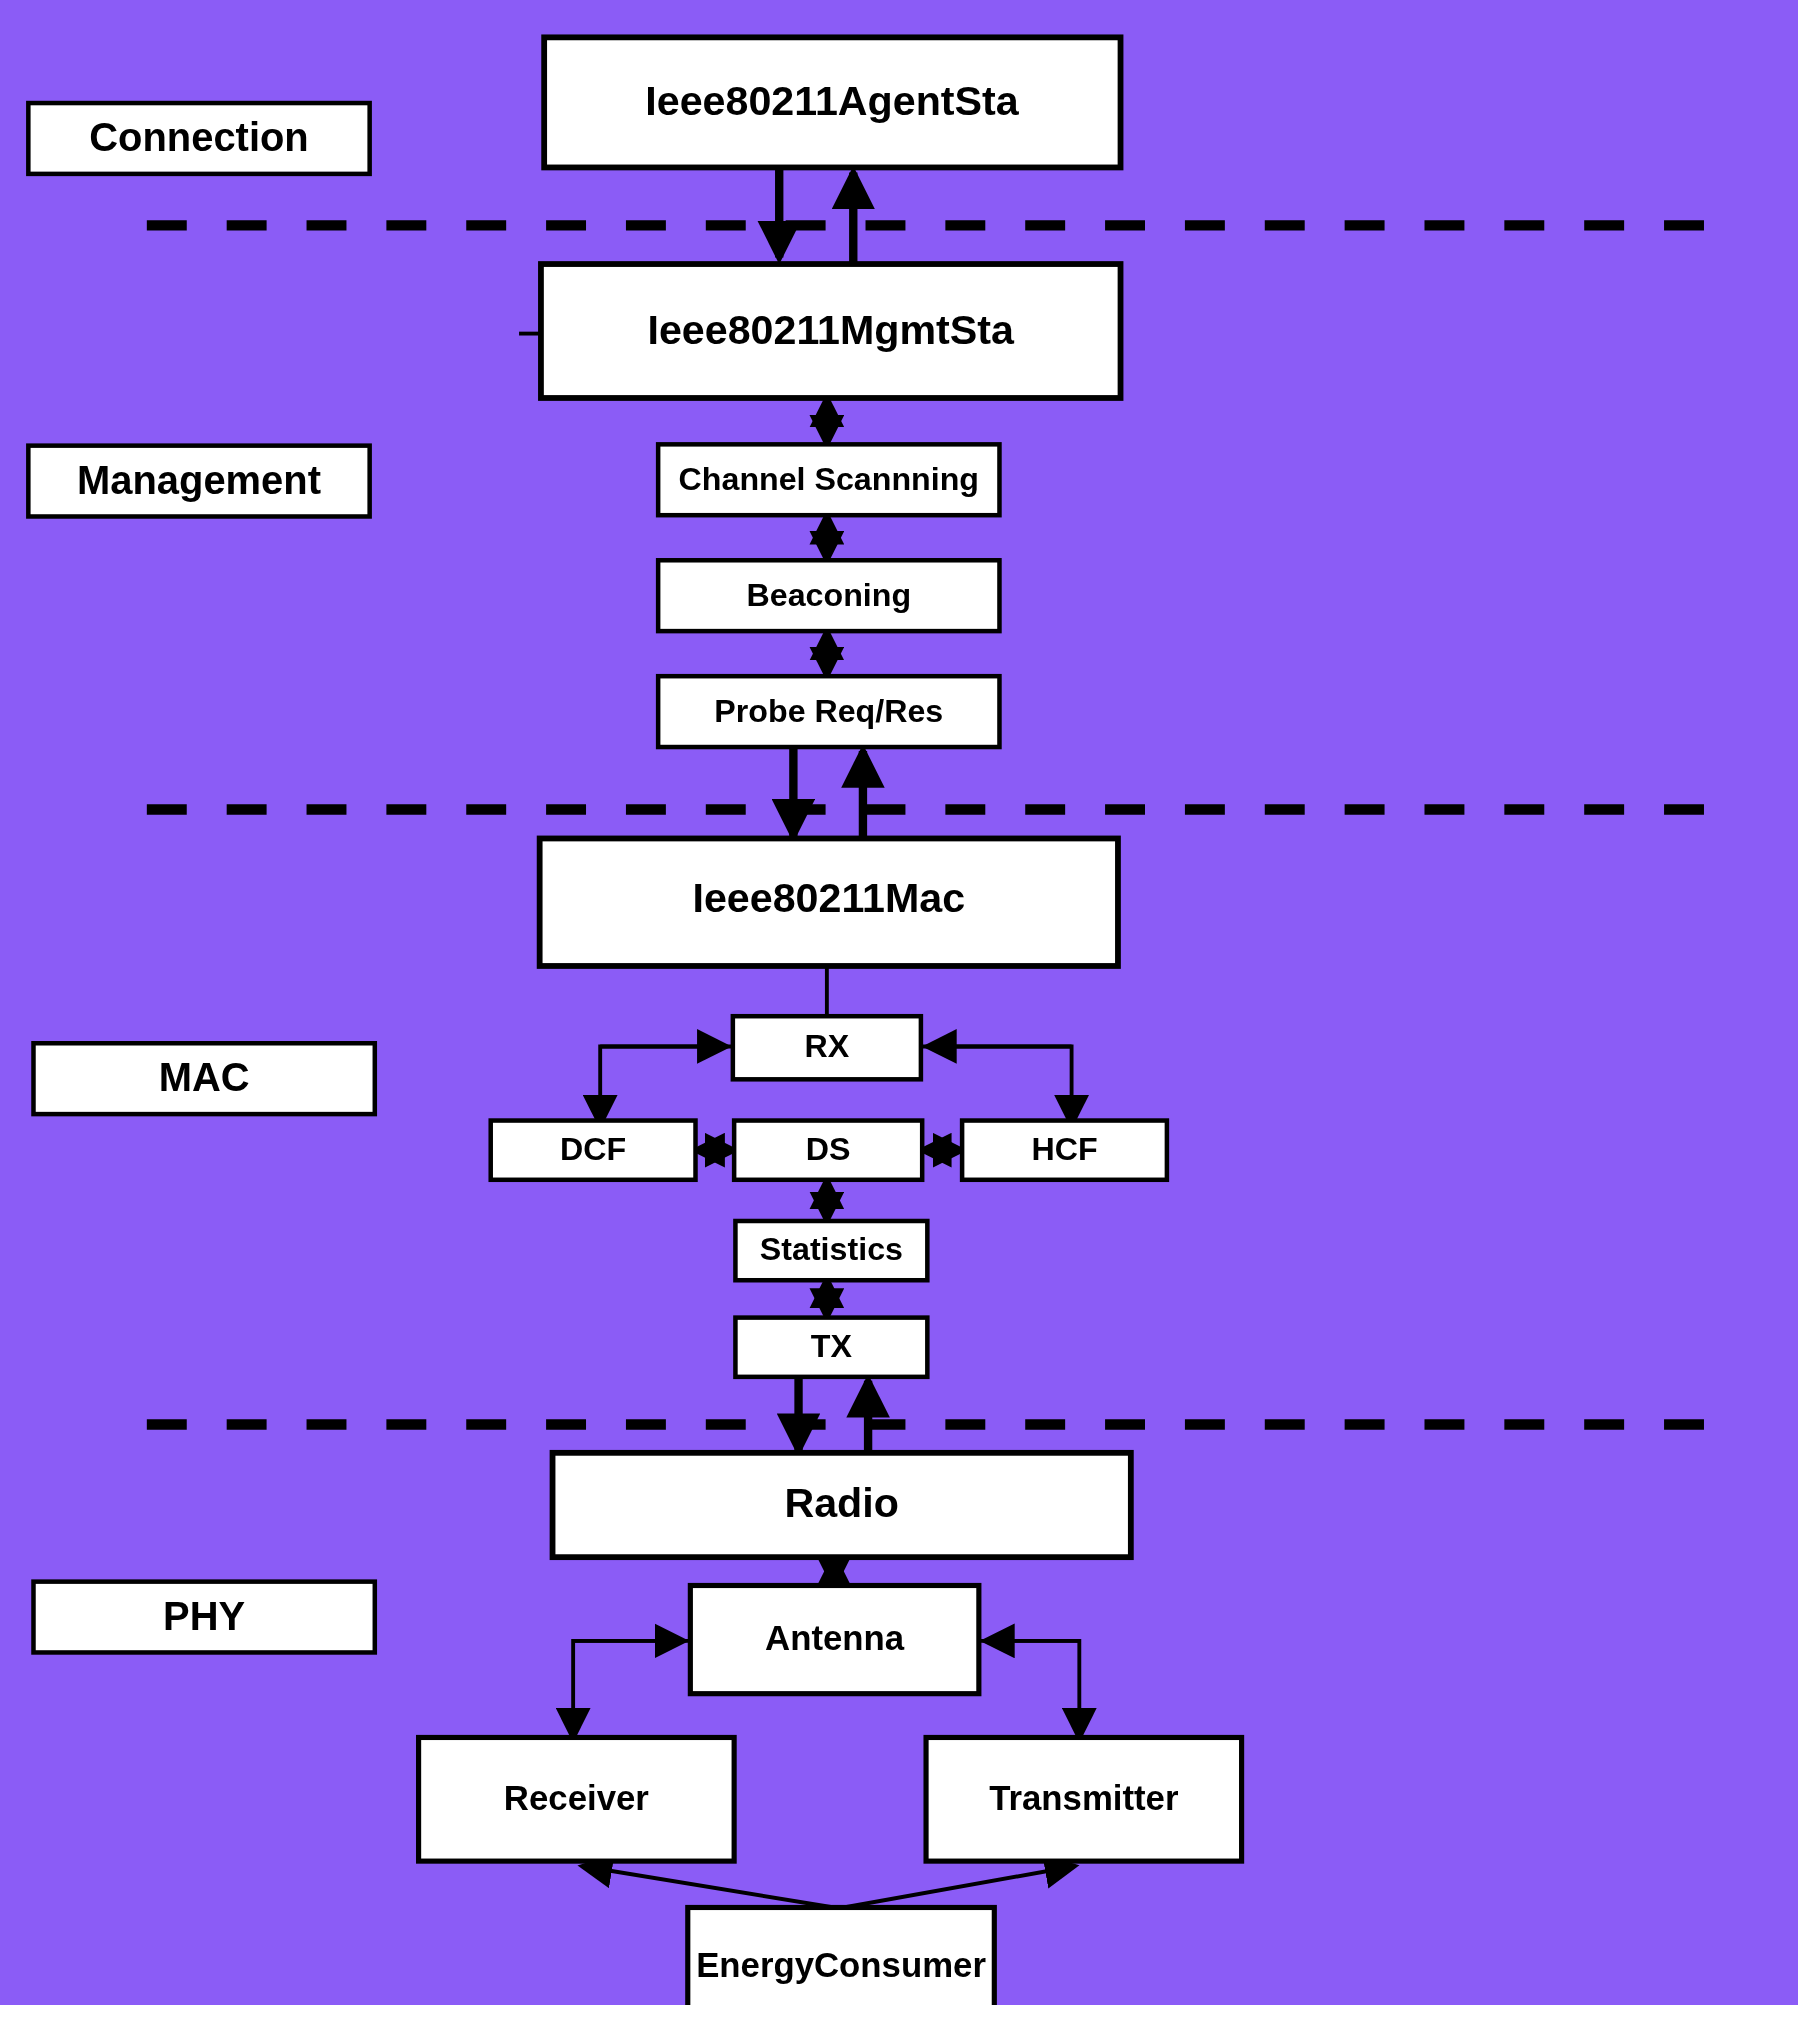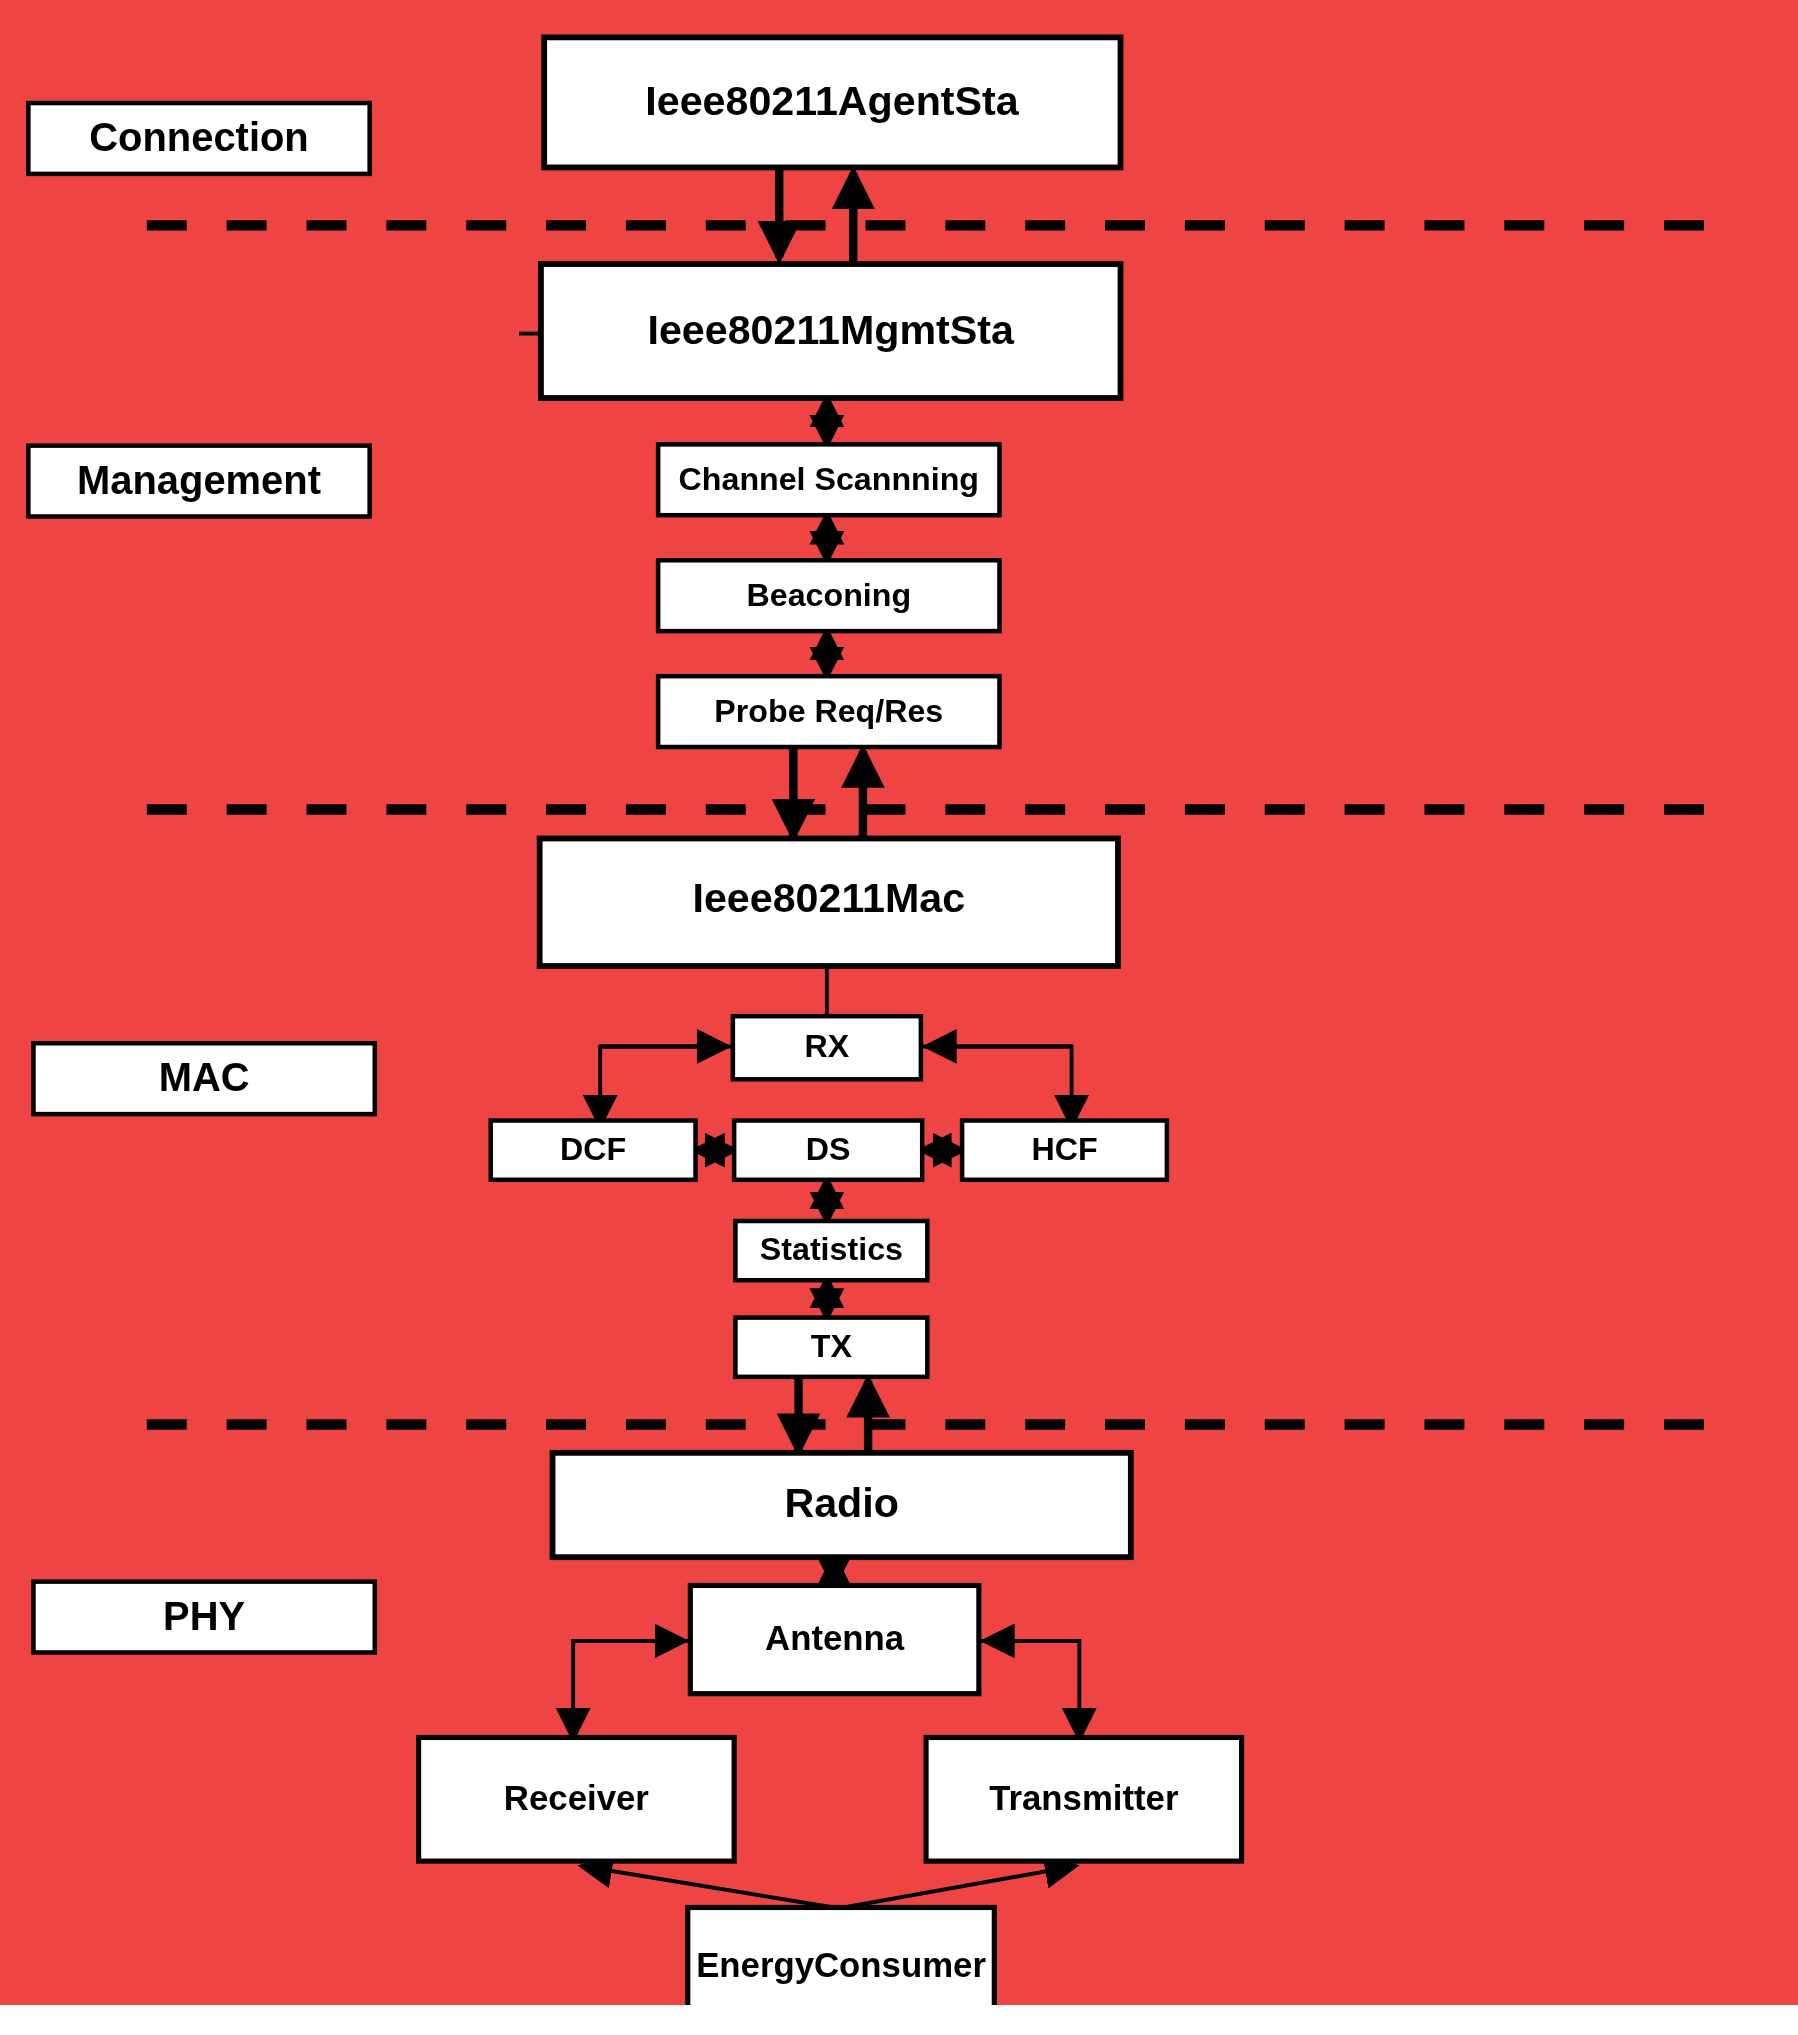--- a/index.html
+++ b/index.html
@@ -4,21 +4,21 @@
 <style>
   html, body {
     margin: 0;
     padding: 0;
     background: #ffffff;
   }
   #page {
     position: relative;
     width: 1798px;
     height: 2005px;
-    background: #ef4444;
+    background: #8b5cf6;
     font-family: "Liberation Sans", sans-serif;
     overflow: hidden;
   }
   svg.diagram {
     position: absolute;
     left: 0;
     top: 0;
     width: 1798px;
     height: 2035px;
     display: block;

